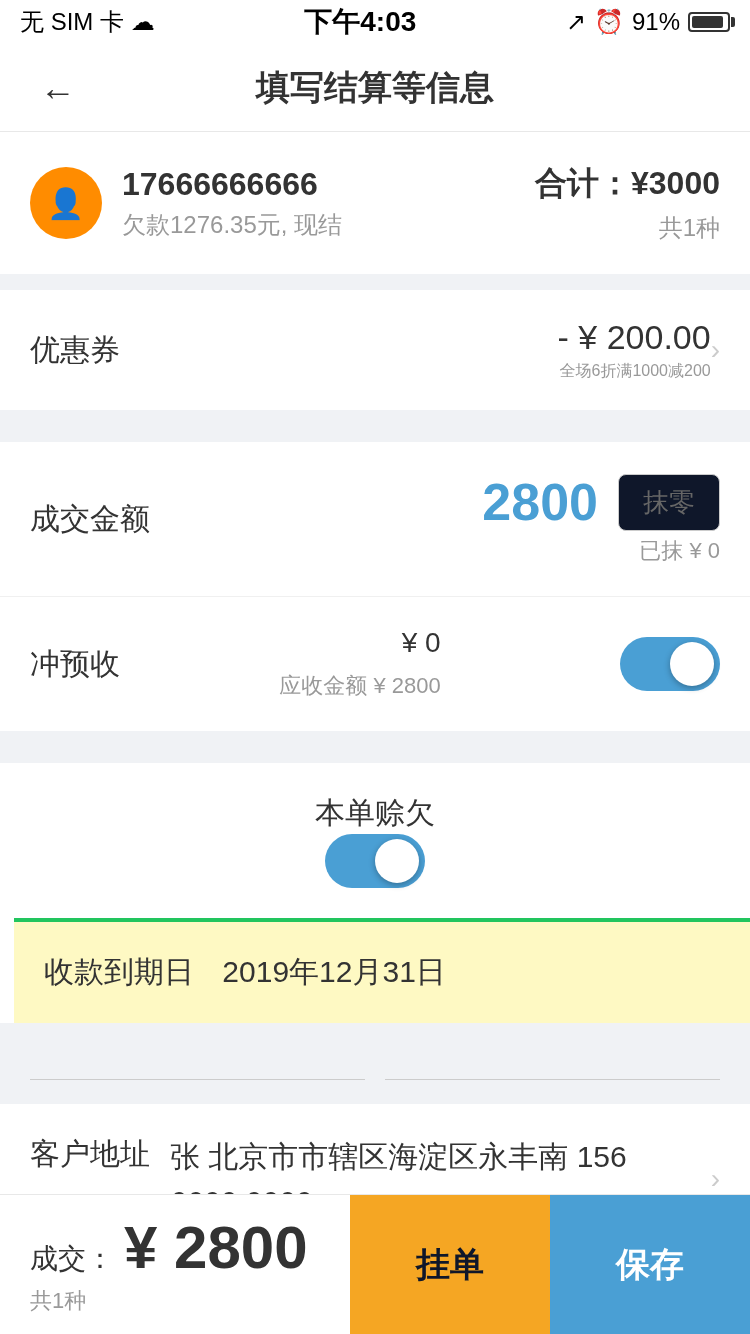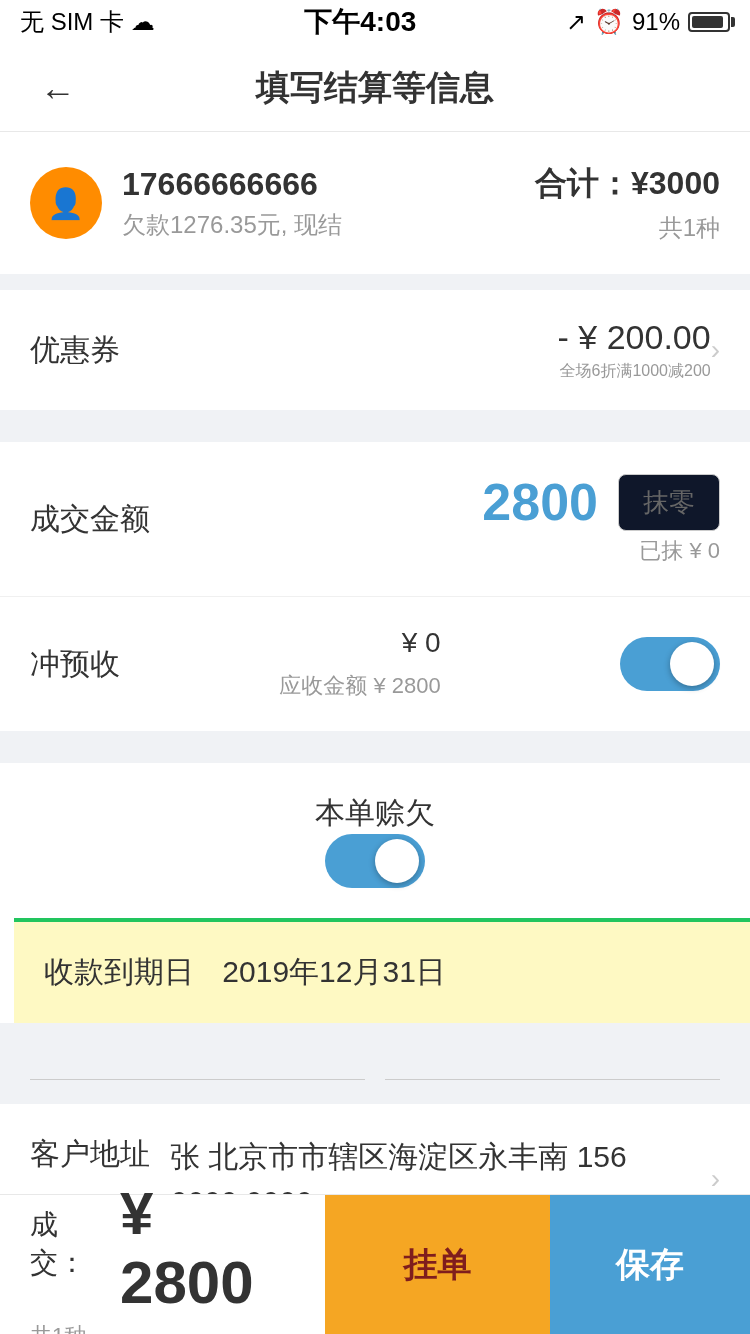--- a/index.html
+++ b/index.html
@@ -215,23 +215,23 @@
     .bottom-info {
       flex: 1;
       padding: 0 30px;
     }
     .bottom-price-row { display: flex; align-items: baseline; gap: 10px; }
     .bottom-label { font-size: 28px; color: #333; }
     .bottom-price { font-size: 60px; color: #333; font-weight: 700; }
     .bottom-count { font-size: 22px; color: #999; margin-top: 4px; }
     .bottom-buttons { display: flex; height: 100%; }
     .btn-hang {
-      width: 225px; height: 100%; background: #f5a623;
+      width: 200px; height: 100%; background: #f5a623;
       display: flex; align-items: center; justify-content: center;
-      font-size: 34px; color: #7f1d1d; font-weight: 600; cursor: pointer;
+      font-size: 34px; color: #0f172a; font-weight: 600; cursor: pointer;
     }
     .btn-save {
       width: 200px; height: 100%; background: #4a9fd4;
       display: flex; align-items: center; justify-content: center;
       font-size: 34px; color: #fff; font-weight: 600; cursor: pointer;
     }
   </style>
 </head>
 <body>
 

